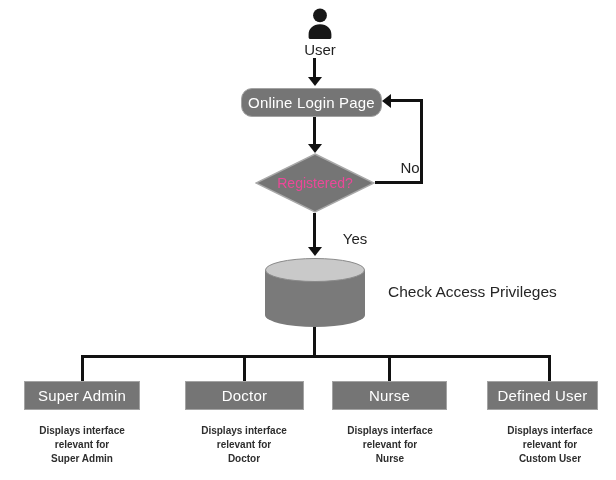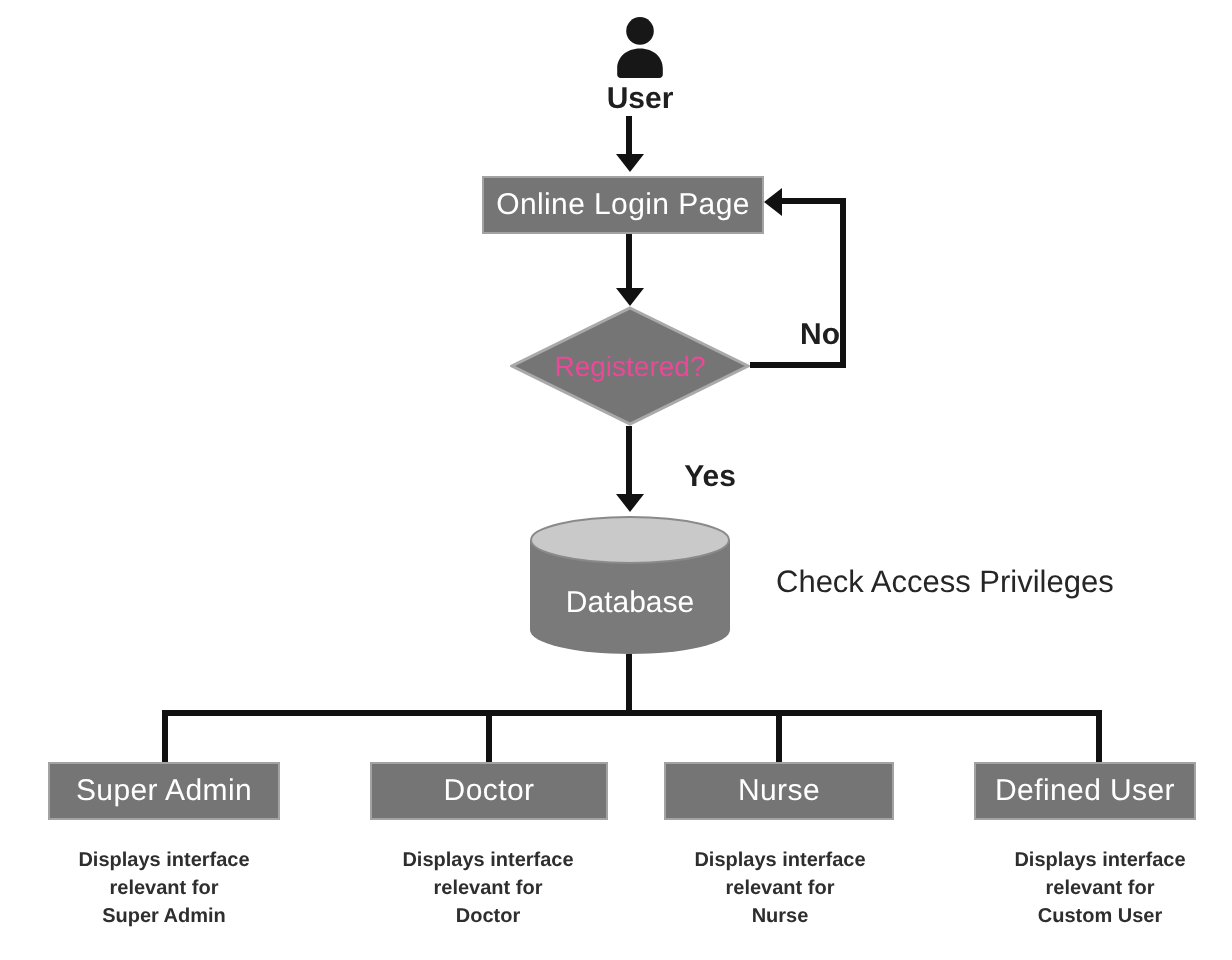--- a/index.html
+++ b/index.html
@@ -11,21 +11,21 @@
   .node{
     position:absolute;background:#757575;border:1px solid #a3a3a3;box-sizing:border-box;
     color:#ffffff;display:flex;align-items:center;justify-content:center;
     font-size:15px;letter-spacing:.2px;
   }
   .line{position:absolute;background:#111111;}
   .arrow-down{position:absolute;width:0;height:0;border-left:7px solid transparent;
     border-right:7px solid transparent;border-top:9px solid #111111;}
   .arrow-left{position:absolute;width:0;height:0;border-top:7px solid transparent;
     border-bottom:7px solid transparent;border-right:9px solid #111111;}
-  .flow-label{position:absolute;font-size:15px;color:#1f1f1f;text-align:center;font-weight:bold;}
+  .flow-label{position:absolute;font-size:15px;color:#1f1f1f;text-align:center;}
   .diamond-label{position:absolute;display:flex;align-items:center;justify-content:center;
     color:#ec4899;font-size:14px;}
   .cyl-label{position:absolute;display:flex;align-items:center;justify-content:center;
     color:#ffffff;font-size:15px;}
   .check-label{position:absolute;font-size:15.5px;color:#262626;white-space:nowrap;}
   .desc{position:absolute;text-align:center;font-size:10px;font-weight:600;
     color:#2e2e2e;line-height:14px;}
   .desc span{display:block;}
 </style>
 </head>
@@ -35,21 +35,21 @@
 
   <svg class="abs" style="left:302px;top:6px;" width="36" height="36" viewBox="0 0 24 24">
     <circle cx="12" cy="6.3" r="4.6" fill="#171717"></circle>
     <path d="M12 12.2c-4.6 0-7.6 3-7.6 6.6v2c0 .7.5 1.2 1.2 1.2h12.8c.7 0 1.2-.5 1.2-1.2v-2c0-3.6-3-6.6-7.6-6.6z" fill="#171717"></path>
   </svg>
   <div class="flow-label" style="left:290px;top:41px;width:60px;">User</div>
 
   <div class="line" style="left:313px;top:58px;width:3px;height:20px;"></div>
   <div class="arrow-down" style="left:308px;top:77px;"></div>
 
-  <div class="node" style="left:241px;top:88px;width:141px;height:29px;">
+  <div class="node" style="left:241px;top:88px;width:141px;height:29px;border-radius:11px;">
     <span>Online Login Page</span>
   </div>
 
   <div class="line" style="left:313px;top:117px;width:3px;height:28px;"></div>
   <div class="arrow-down" style="left:308px;top:144px;"></div>
 
   <svg class="abs" style="left:255px;top:153px;" width="120" height="60" viewBox="0 0 120 60">
     <polygon points="60,1 119,30 60,59 1,30" fill="#757575" stroke="#a9a9a9" stroke-width="1.5"></polygon>
   </svg>
   <div class="diamond-label" style="left:255px;top:153px;width:120px;height:60px;">Registered?</div>
@@ -61,21 +61,20 @@
   <div class="flow-label" style="left:392px;top:159px;width:36px;">No</div>
 
   <div class="line" style="left:313px;top:213px;width:3px;height:34px;"></div>
   <div class="arrow-down" style="left:308px;top:247px;"></div>
   <div class="flow-label" style="left:321px;top:230px;width:36px;margin-left:16px;">Yes</div>
 
   <svg class="abs" style="left:265px;top:258px;" width="100" height="70" viewBox="0 0 100 70">
     <path d="M0,12 L0,57 A50,12 0 0 0 100,57 L100,12 Z" fill="#7a7a7a"></path>
     <ellipse cx="50" cy="12" rx="49.5" ry="11.5" fill="#c9c9c9" stroke="#8a8a8a" stroke-width="1"></ellipse>
   </svg>
-  <div class="cyl-label" style="left:265px;top:284px;width:100px;height:34px;">Database</div>
 
   <div class="check-label" style="left:388px;top:283px;">Check Access Privileges</div>
 
   <div class="line" style="left:313px;top:327px;width:3px;height:31px;"></div>
   <div class="line" style="left:81px;top:355px;width:470px;height:3px;"></div>
   <div class="line" style="left:81px;top:355px;width:3px;height:27px;"></div>
   <div class="line" style="left:243px;top:355px;width:3px;height:27px;"></div>
   <div class="line" style="left:388px;top:355px;width:3px;height:27px;"></div>
   <div class="line" style="left:548px;top:355px;width:3px;height:27px;"></div>
 

